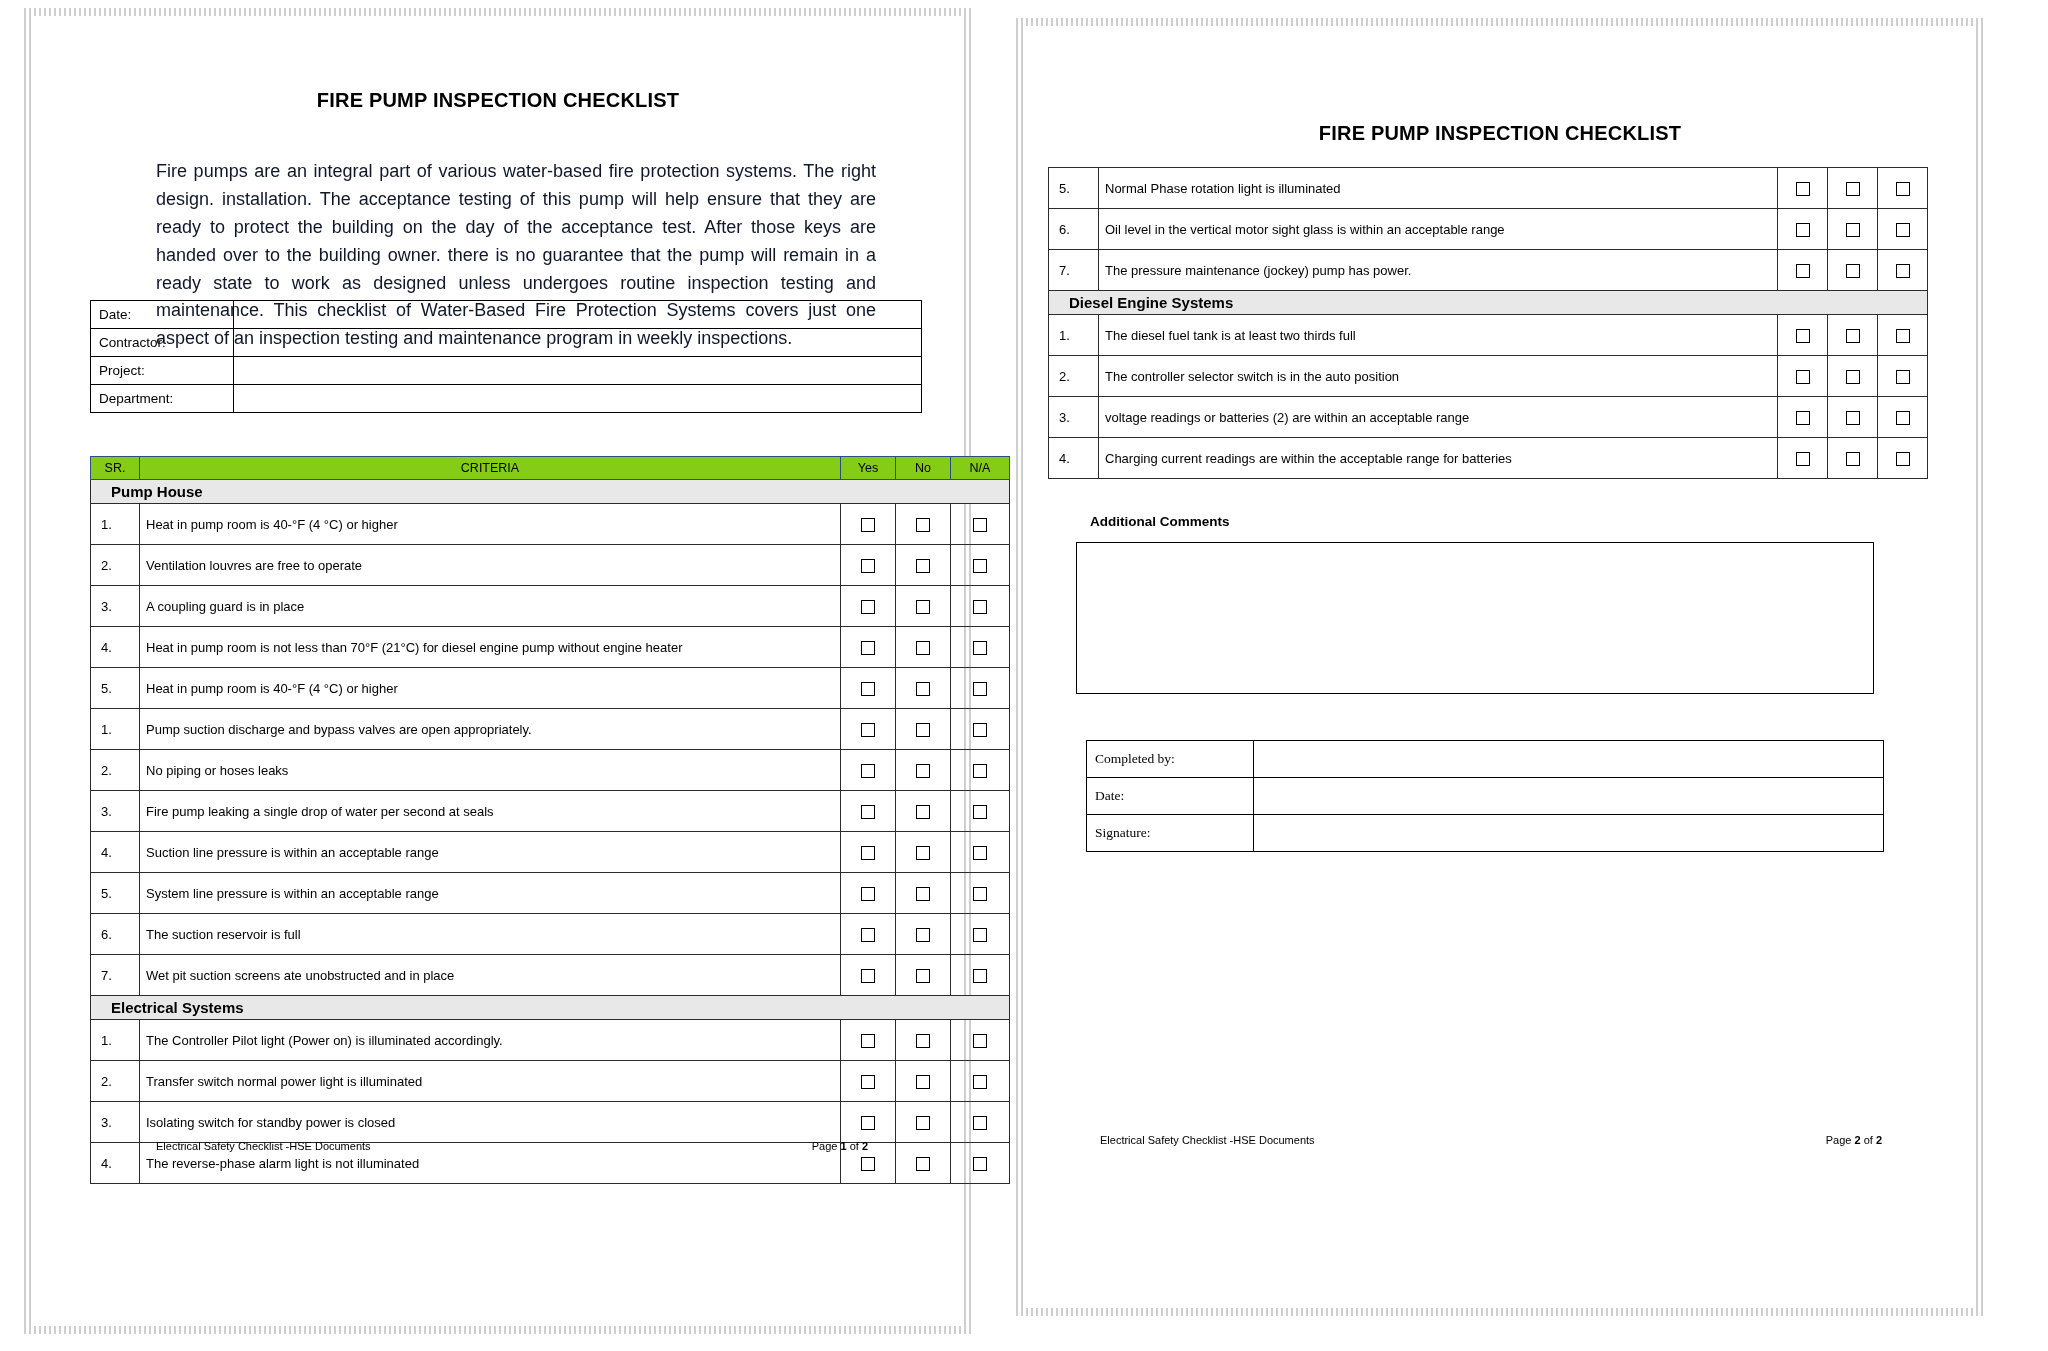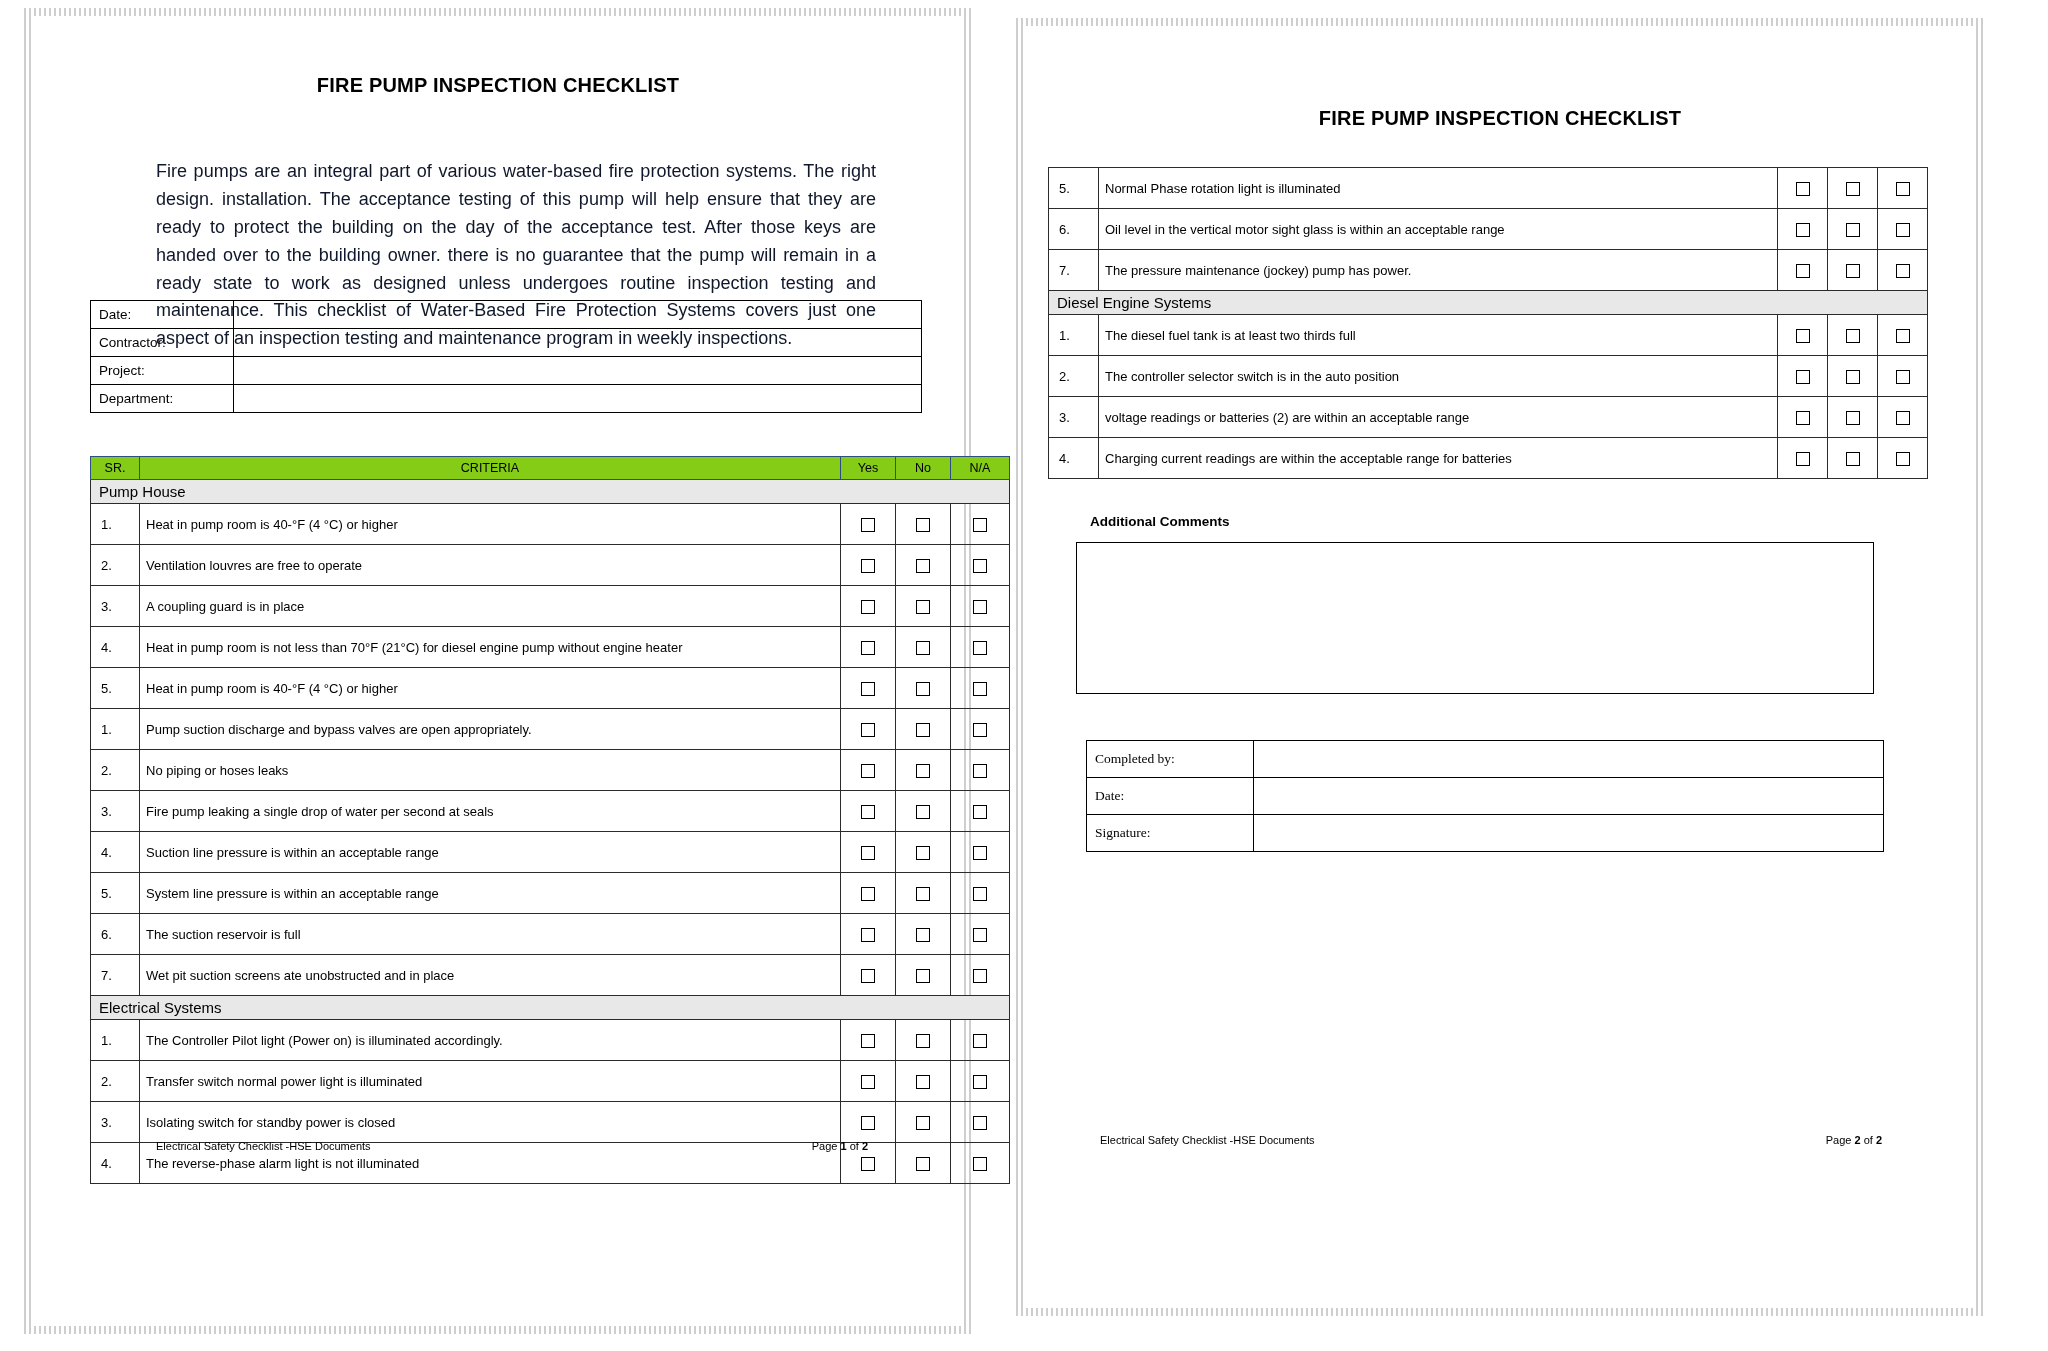--- a/index.html
+++ b/index.html
@@ -56,21 +56,21 @@
   }
   .page-inner {
     position: absolute;
     inset: 0;
     padding: 0;
   }
   h1.doc-title {
     font-size: 20px;
     font-weight: bold;
     text-align: center;
-    margin: 0;
+    margin: 15px;
     letter-spacing: 0.2px;
     color: #000;
   }
   .intro {
     font-size: 18px;
     line-height: 1.55;
     text-align: justify;
     color: #0f172a;
   }
   table {
@@ -119,23 +119,23 @@
   }
   .check-table td.criteria {
     text-align: left;
   }
   .check-table td.box {
     width: 50px;
     text-align: center;
   }
   .section-row td {
     background: #e8e8e8;
-    font-weight: normal;
+    font-weight: bold;
     font-size: 15px;
-    padding: 3px 8px;
+    padding: 3px 20px;
   }
   .cbx {
     display: inline-block;
     width: 12px;
     height: 12px;
     border: 1px solid #000;
     background: #fff;
     vertical-align: middle;
   }
   .row-tall td { height: 30px; }

